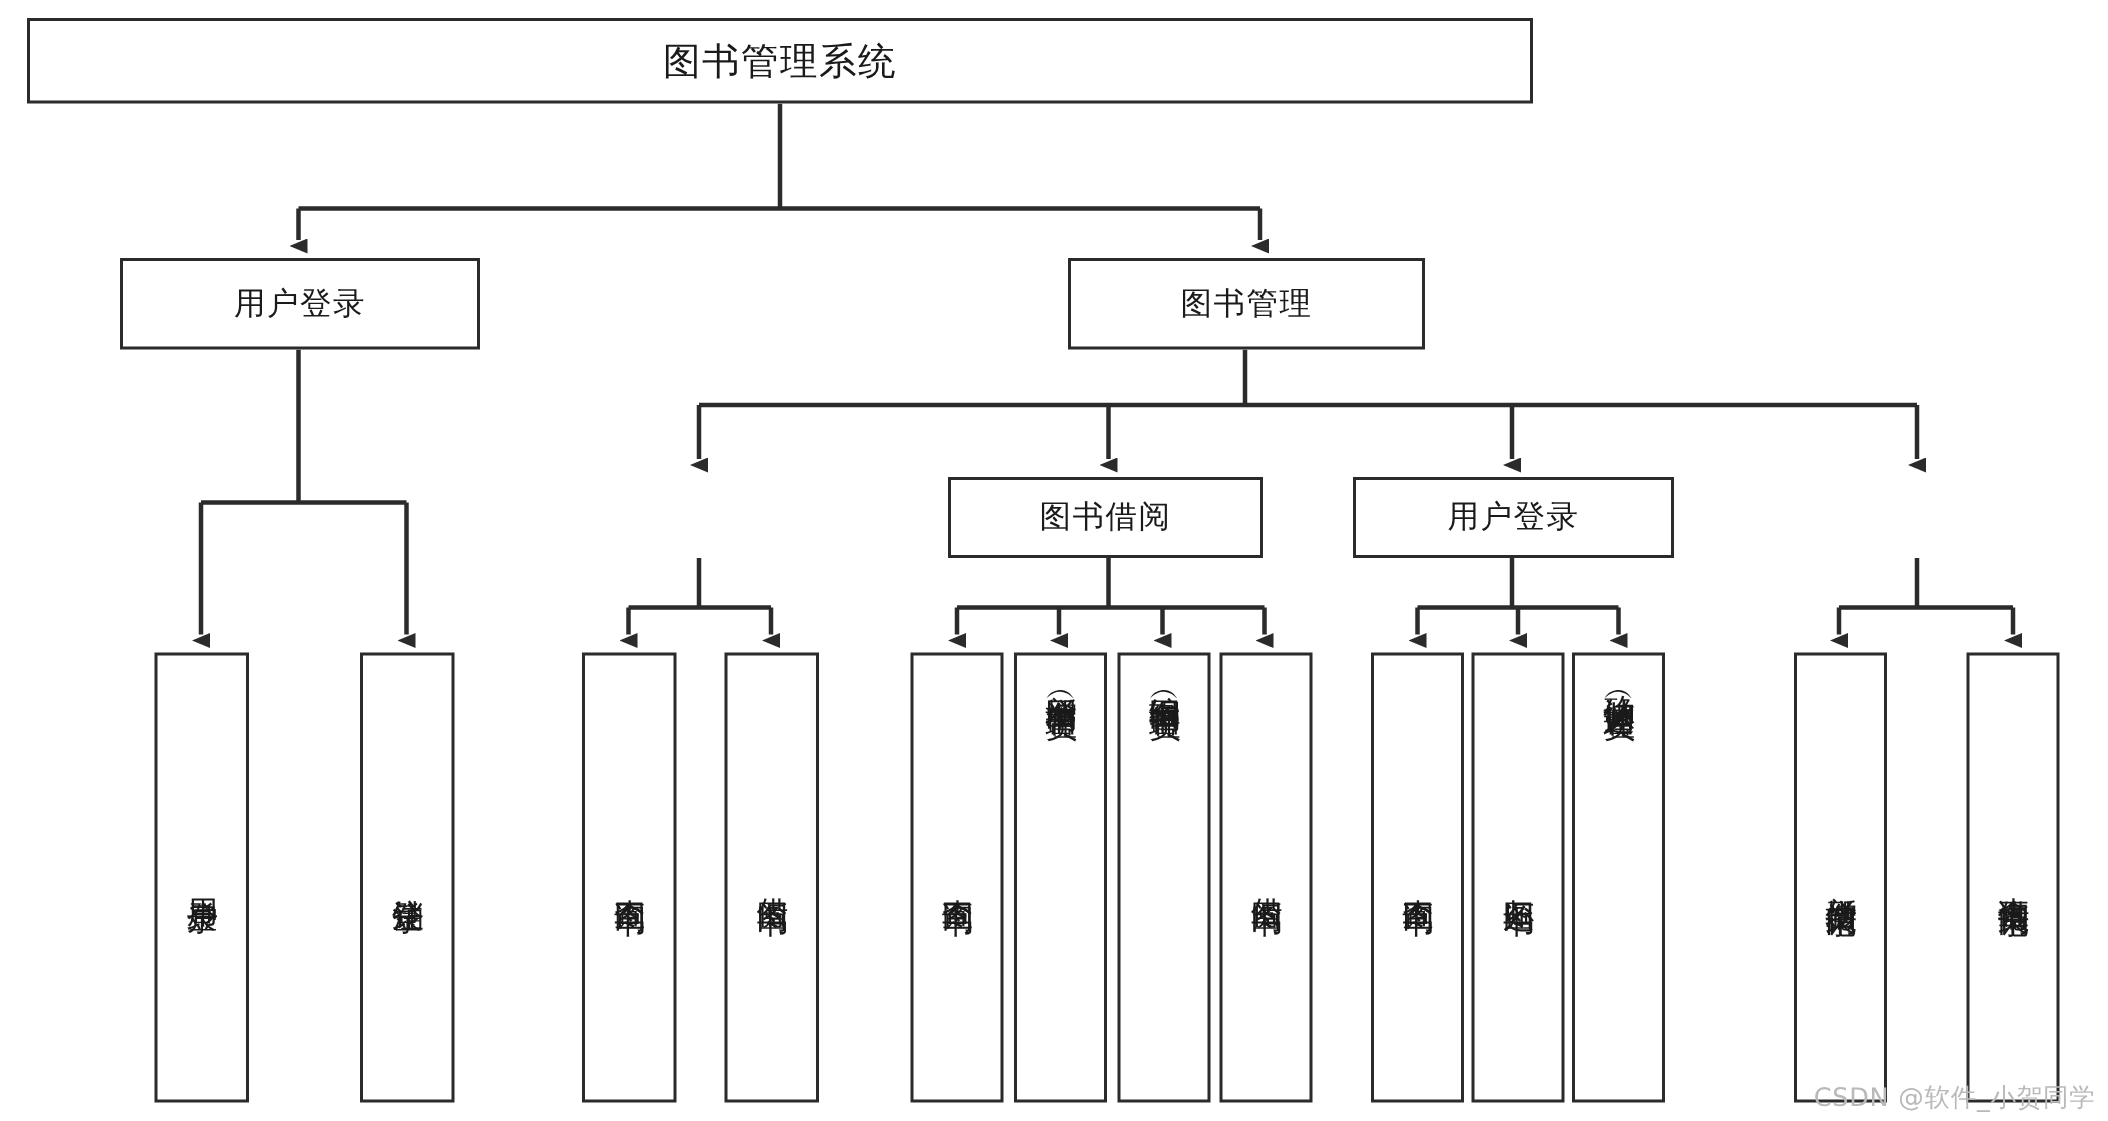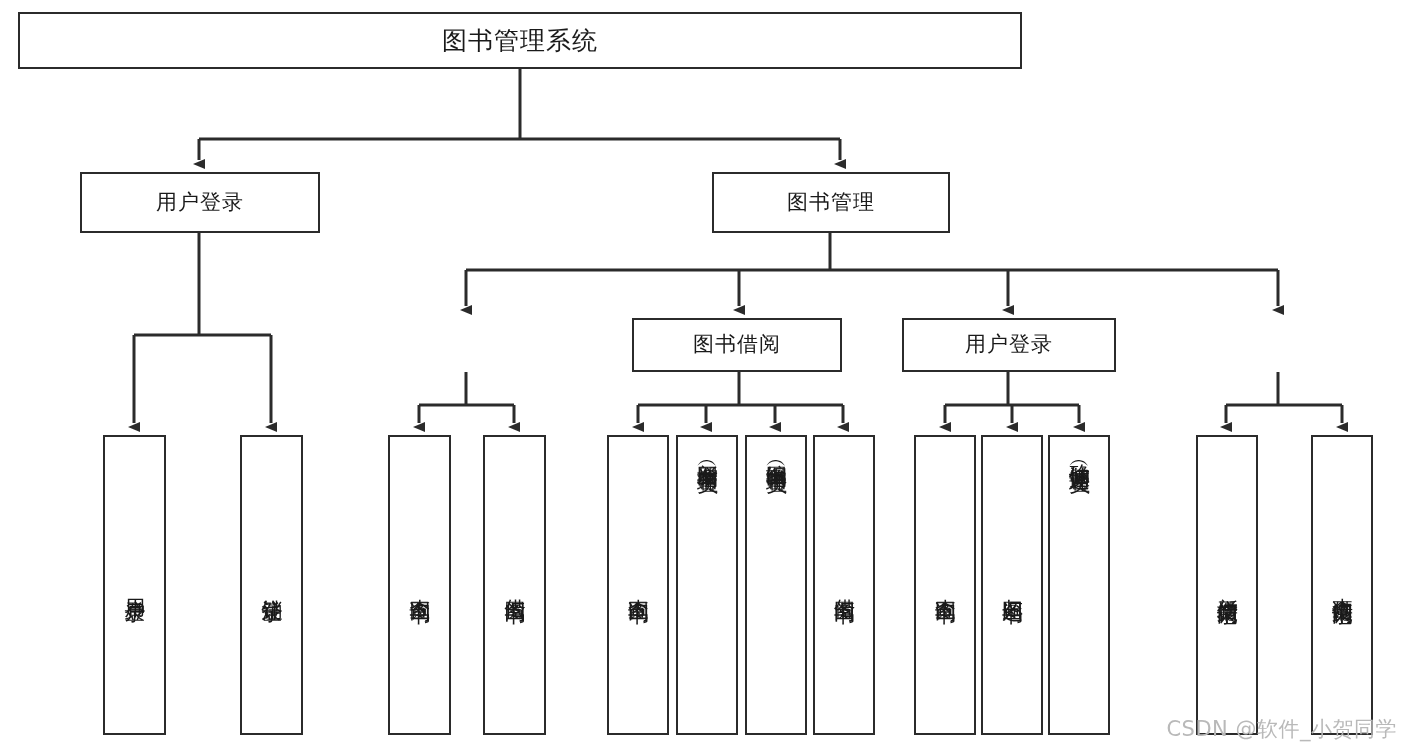--- a/index.html
+++ b/index.html
@@ -63,21 +63,21 @@
     margin-top: 0;
   }
   .leaf.midalign {
     align-items: center;
     padding-top: 0;
   }
   #watermark {
     position: absolute;
     right: 8px;
     bottom: 4px;
-    font-size: 21px;
+    font-size: 17px;
     color: #b9b9b9;
     letter-spacing: 0.5px;
     white-space: nowrap;
   }
 </style>
 </head>
 <body>
 
 <div id="canvas">
 

